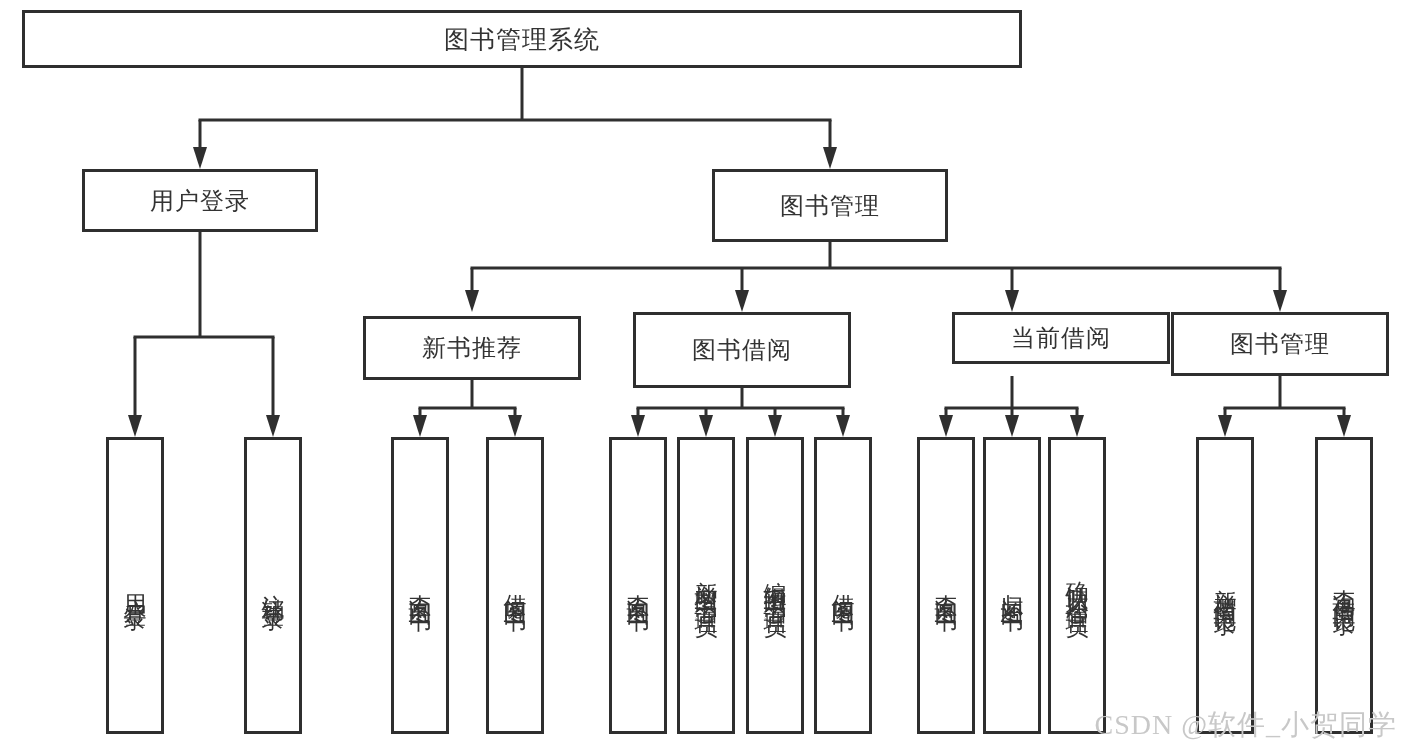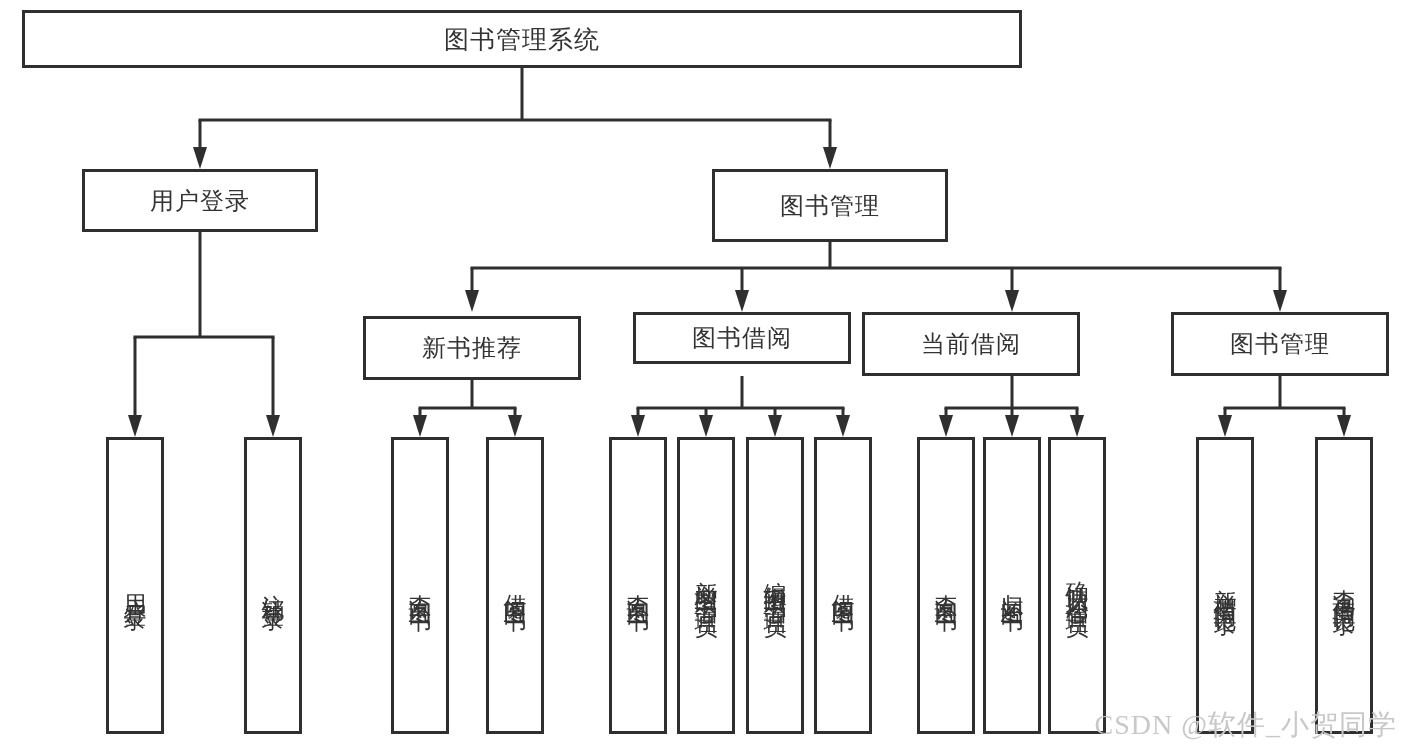--- a/index.html
+++ b/index.html
@@ -134,24 +134,24 @@
   <div class="node h-node" style="left:82px; top:169px; width:236px; height:63px;">
     <span>用户登录</span>
   </div>
   <div class="node h-node" style="left:712px; top:169px; width:236px; height:73px;">
     <span>图书管理</span>
   </div>
 
   <div class="node h-node" style="left:363px; top:316px; width:218px; height:64px;">
     <span>新书推荐</span>
   </div>
-  <div class="node h-node" style="left:633px; top:312px; width:218px; height:52px;">
+  <div class="node h-node" style="left:633px; top:312px; width:218px; height:76px;">
     <span>图书借阅</span>
   </div>
-  <div class="node h-node" style="left:862px; top:312px; width:218px; height:64px;">
+  <div class="node h-node" style="left:952px; top:312px; width:218px; height:52px;">
     <span>当前借阅</span>
   </div>
   <div class="node h-node" style="left:1171px; top:312px; width:218px; height:64px;">
     <span>图书管理</span>
   </div>
 
   <div class="node v-node" style="left:106px; top:437px; width:58px; height:297px;">
     <span>用户登录</span>
   </div>
   <div class="node v-node" style="left:244px; top:437px; width:58px; height:297px;">

